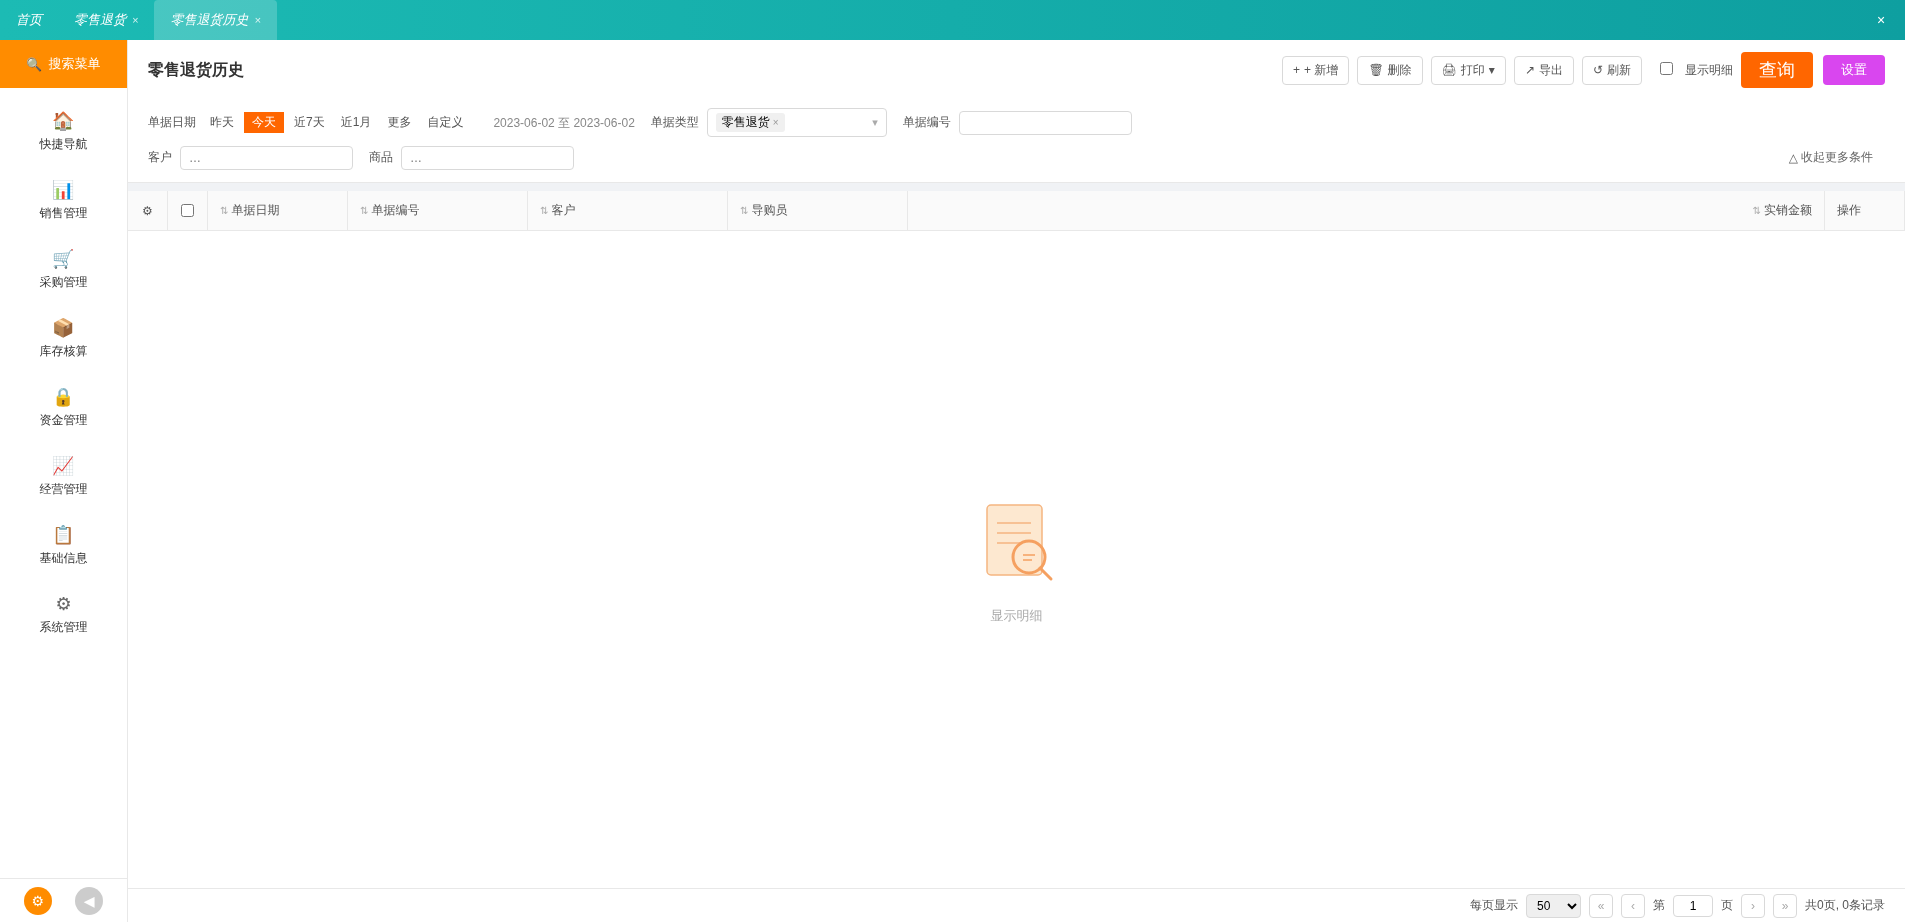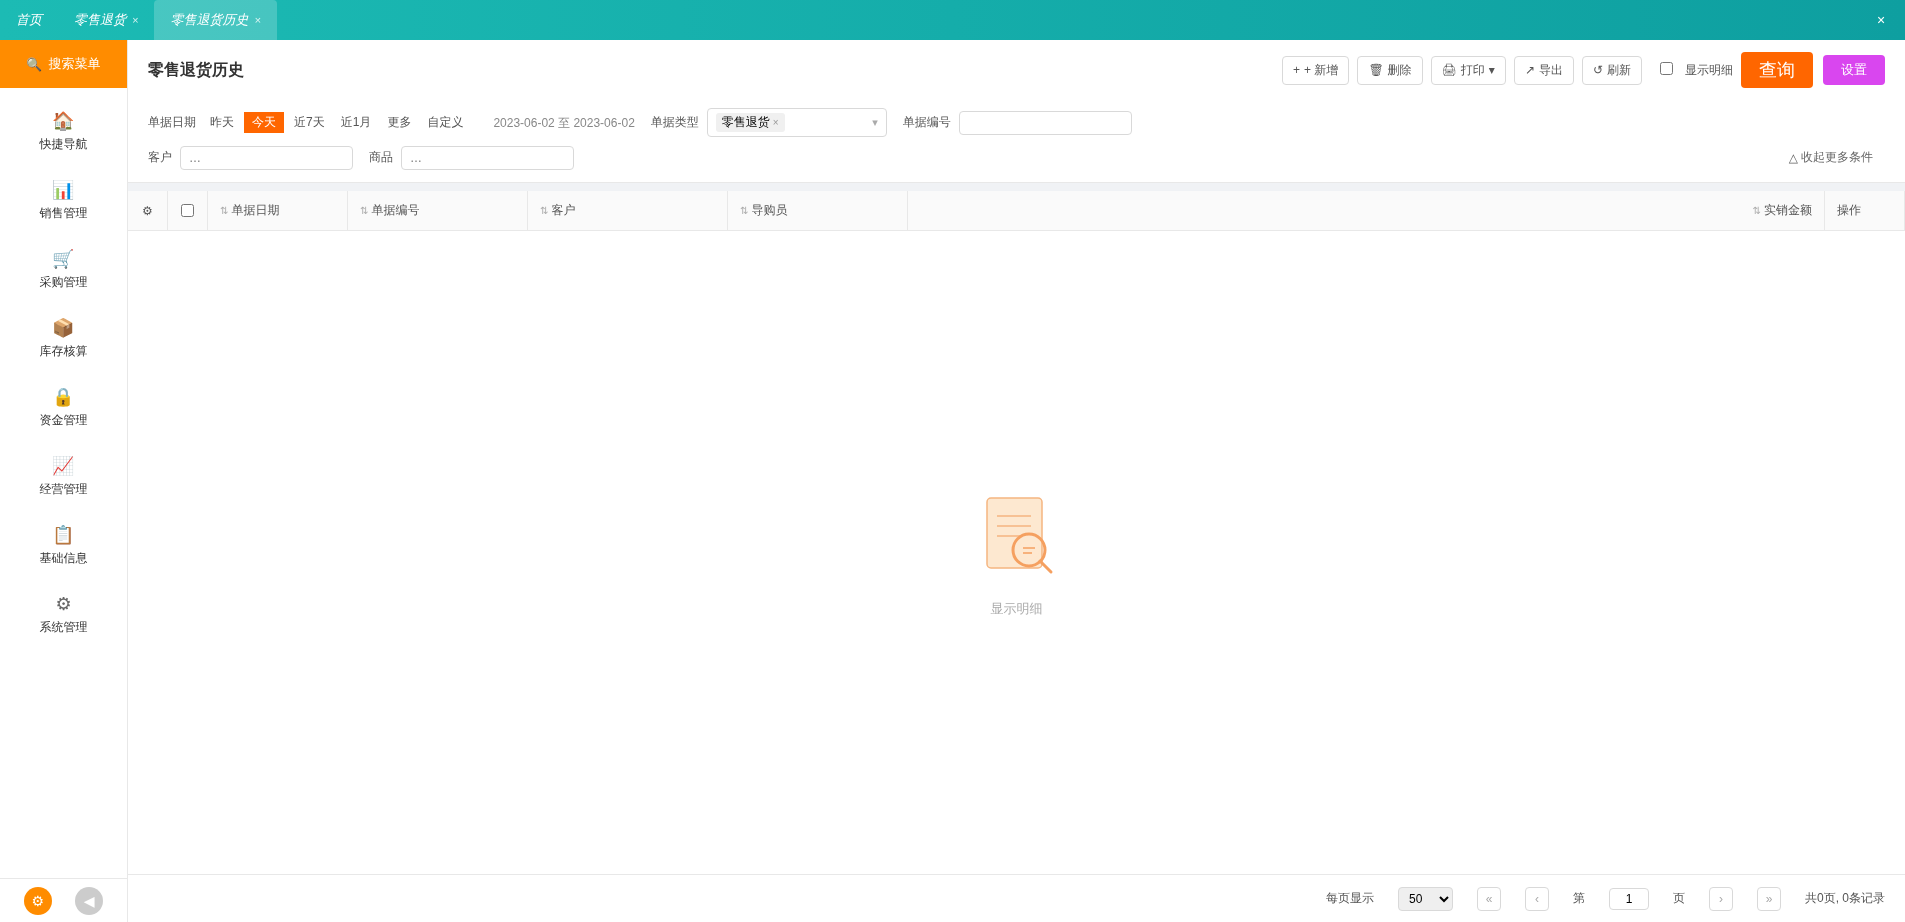--- a/index.html
+++ b/index.html
@@ -336,28 +336,28 @@
     .empty-icon svg {
       width: 100%; height: 100%;
     }
     .empty-text {
       font-size: 13px;
       color: #aaa;
     }
 
     
     .pagination {
-      height: 48px;
+      height: 34px;
       background: #fff;
       border-top: 1px solid #e8e8e8;
       display: flex;
       align-items: center;
       justify-content: flex-end;
       padding: 0 20px;
-      gap: 24px;
+      gap: 8px;
       font-size: 12px;
       color: #555;
       flex-shrink: 0;
     }
     .page-size-select {
       border: 1px solid #d9d9d9;
       border-radius: 4px;
       padding: 3px 6px;
       font-size: 12px;
       cursor: pointer;

